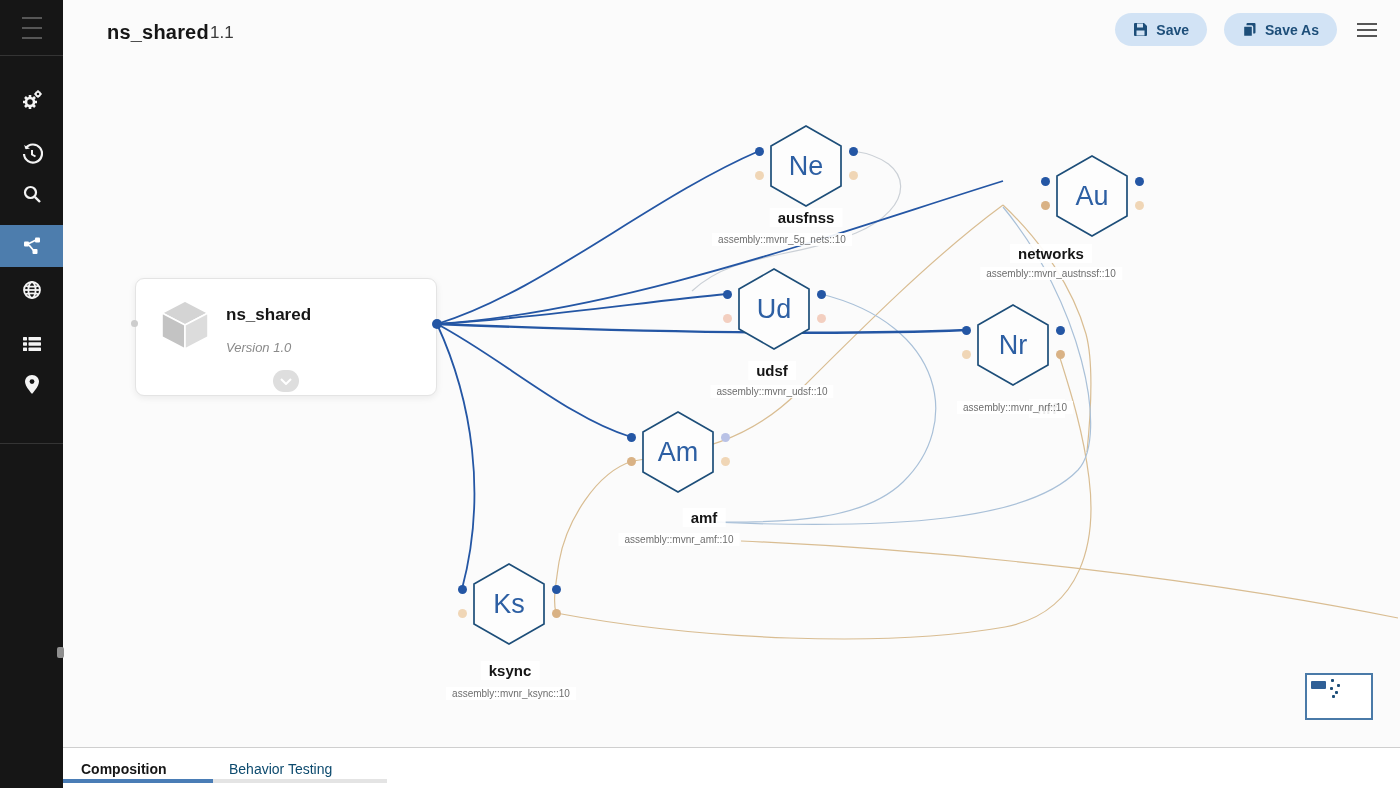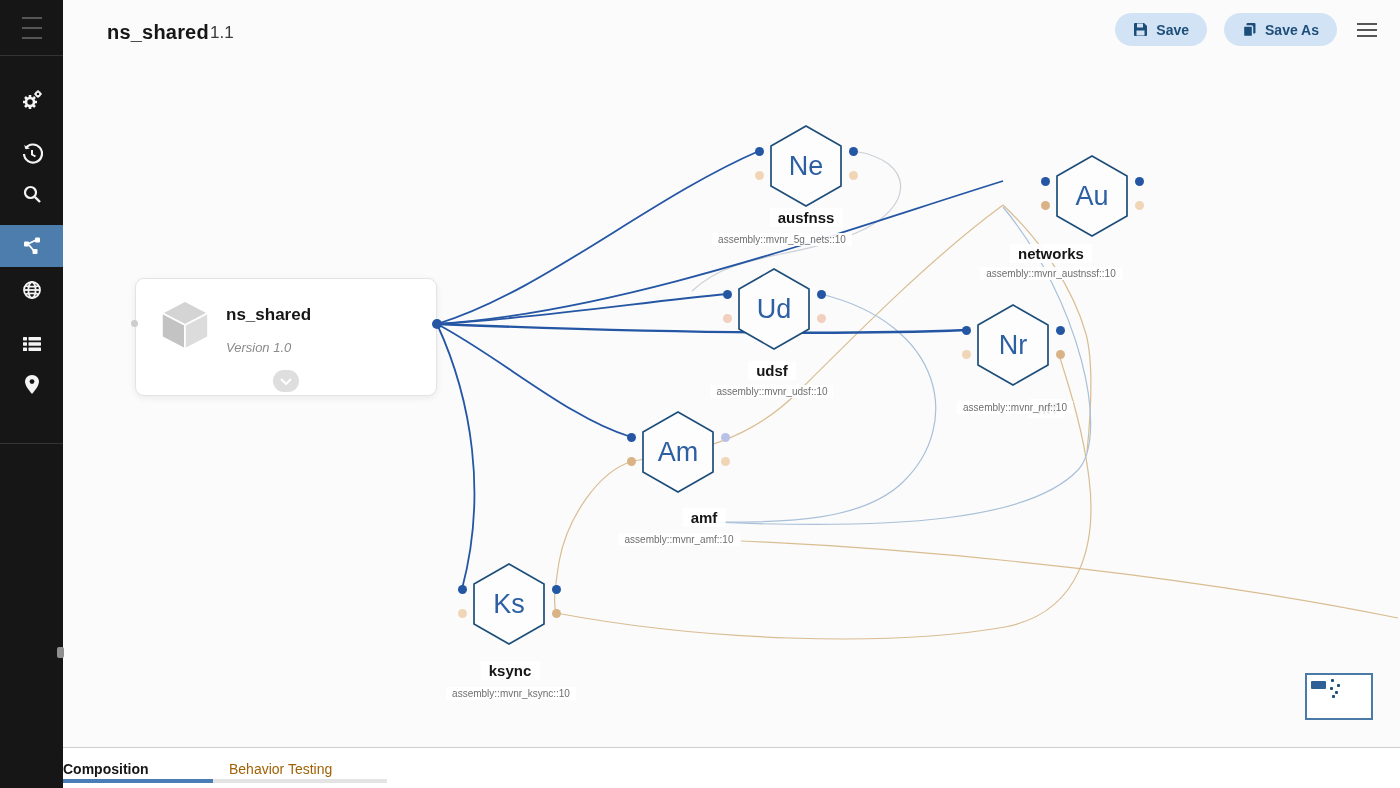--- a/index.html
+++ b/index.html
@@ -79,22 +79,22 @@
     padding:1px 6px;font-size:10px;color:#6e6e6e;z-index:9;}
 
   
   .minimap{position:absolute;left:1305px;top:673px;width:68px;height:47px;background:#ffffff;border:2px solid #4a7aa8;z-index:15;}
   .mm-card{position:absolute;left:4px;top:6px;width:15px;height:8px;background:#2f5f96;border-radius:1px;}
   .mm-dot{position:absolute;width:3px;height:3px;background:#1d4e79;border-radius:1px;}
 
   
   .tabbar{position:absolute;left:63px;right:0;bottom:0;height:41px;background:#ffffff;border-top:1px solid #cfcfcf;z-index:40;}
   .tab{position:absolute;top:0;height:41px;display:flex;align-items:center;cursor:pointer;}
-  .tab-1{left:0;width:150px;font-size:14px;font-weight:bold;color:#161616;}
-  .tab-2{left:150px;width:174px;padding-left:16px;font-size:14px;color:#a16207;}
+  .tab-1{left:0;width:150px;padding-left:18px;font-size:14px;font-weight:bold;color:#161616;}
+  .tab-2{left:150px;width:174px;padding-left:16px;font-size:14px;color:#0c4a6e;}
   .tab-underline{position:absolute;bottom:5px;height:4px;}
   .u-active{left:0;width:150px;background:var(--tab_active_underline);}
   .u-idle{left:150px;width:174px;background:#e4e4e4;}
 </style>
 </head>
 <body>
 
 <svg class="edges" viewBox="0 0 1400 788">
 
   <path class="e-tan" d="M1003,205 C935,255 865,325 798,392 C745,445 688,452 633,461 C596,472 566,522 559,562 C555,588 553,602 556,613"></path>

